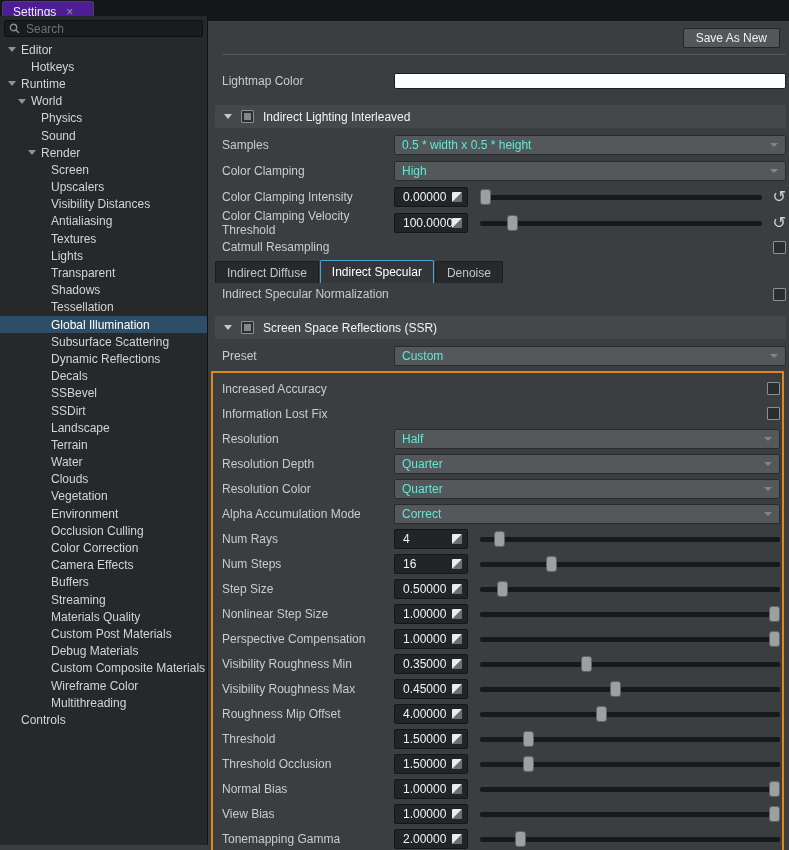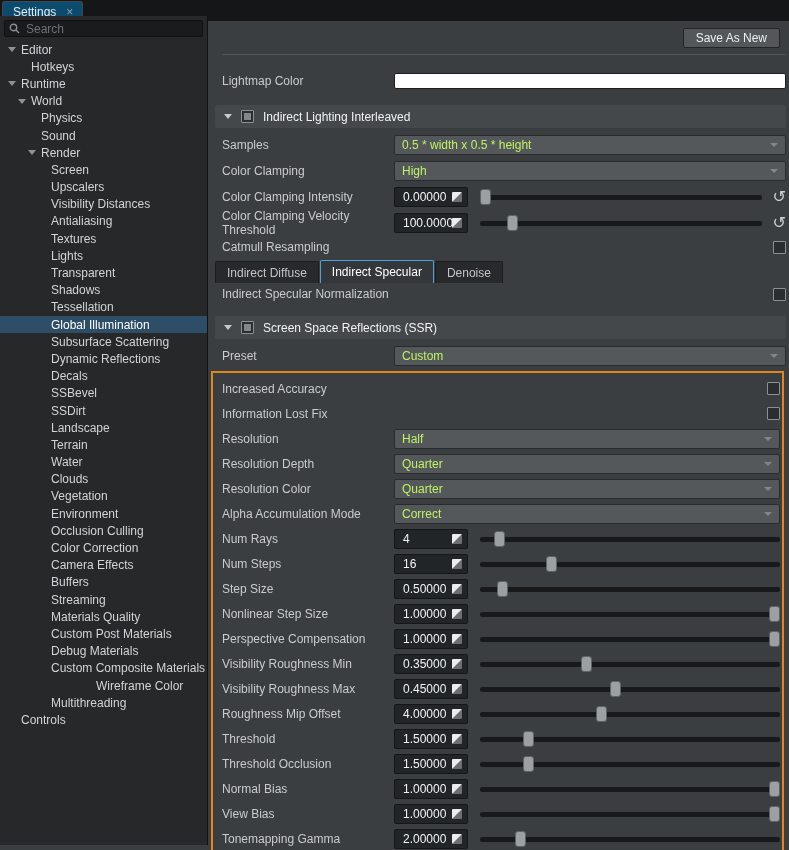--- a/index.html
+++ b/index.html
@@ -6,22 +6,22 @@
   * { box-sizing: border-box; }
   html,body { margin:0; padding:0; }
   body {
     width:789px; height:850px; position:relative; overflow:hidden;
     background:#3b3e40; font-family:"Liberation Sans","DejaVu Sans",sans-serif;
     -webkit-font-smoothing:antialiased;
   }
   
   .topbar { position:absolute; left:0; top:0; width:789px; height:21px; background:#141617; }
   .doc-tab {
-    position:absolute; left:2px; top:1px; height:20px; padding:0 9px 0 10px;
-    background:#0c4a6e; border:1px solid #45484a; border-bottom:none;
+    position:absolute; left:2px; top:1px; height:20px; padding:0 20px 0 10px;
+    background:#4c1d95; border:1px solid #45484a; border-bottom:none;
     border-radius:3px 3px 0 0; display:flex; align-items:center; gap:10px;
     color:#e9ebec; font-size:12px;
   }
   .close-x { color:#9a9da0; font-size:12px; line-height:12px; }
 
   
   .sidebar {
     position:absolute; left:0; top:16px; width:208px; height:829px;
     background:#26282a; border-right:1px solid #101213;
   }
@@ -63,21 +63,21 @@
     display:flex; align-items:center; gap:9px; padding:0 9px;
     color:#f1f3f4; font-size:12px;
   }
   .header-bar .tri-down { border-top-color:#c6c9cb; }
 
   .checkbox { width:13px; height:13px; flex:none; background:#2b2e30; border:1px solid #8d9093; border-radius:1px; display:flex; }
   .checkbox .inner { width:7px; height:7px; margin:auto; background:#84878a; }
 
   .dropdown {
     flex:1; height:20px; background:#54585b; border:1px solid #292c2e; border-radius:2px;
-    display:flex; align-items:center; padding:0 7px; color:#bef264; font-size:12px; min-width:0;
+    display:flex; align-items:center; padding:0 7px; color:#5eead4; font-size:12px; min-width:0;
   }
   .dd-arrow { width:0; height:0; border-left:4px solid transparent; border-right:4px solid transparent; border-top:4px solid #82868a; margin-left:auto; flex:none; }
 
   .numfield {
     width:74px; height:20px; flex:none; background:#222527; border:1px solid #141617;
     border-radius:2px; display:flex; align-items:center; padding:0 5px 0 8px;
     color:#f1f3f4; font-size:12px;
   }
   .numtext { flex:1; overflow:hidden; white-space:nowrap; max-width:52px; }
   .dragicon { width:10px; height:10px; flex:none; margin-left:auto; border-radius:1px;
@@ -266,21 +266,21 @@
         <span class="tlabel">Custom Post Materials</span>
       </div>
       <div class="tree-item" style="padding-left: 38px;">
         <span class="exp"></span>
         <span class="tlabel">Debug Materials</span>
       </div>
       <div class="tree-item" style="padding-left: 38px;">
         <span class="exp"></span>
         <span class="tlabel">Custom Composite Materials</span>
       </div>
-      <div class="tree-item" style="padding-left: 38px; margin-left: 45px;">
+      <div class="tree-item" style="padding-left: 38px;">
         <span class="exp"></span>
         <span class="tlabel">Wireframe Color</span>
       </div>
       <div class="tree-item" style="padding-left: 38px;">
         <span class="exp"></span>
         <span class="tlabel">Multithreading</span>
       </div>
       <div class="tree-item" style="padding-left: 8px;">
         <span class="exp"></span>
         <span class="tlabel">Controls</span>

